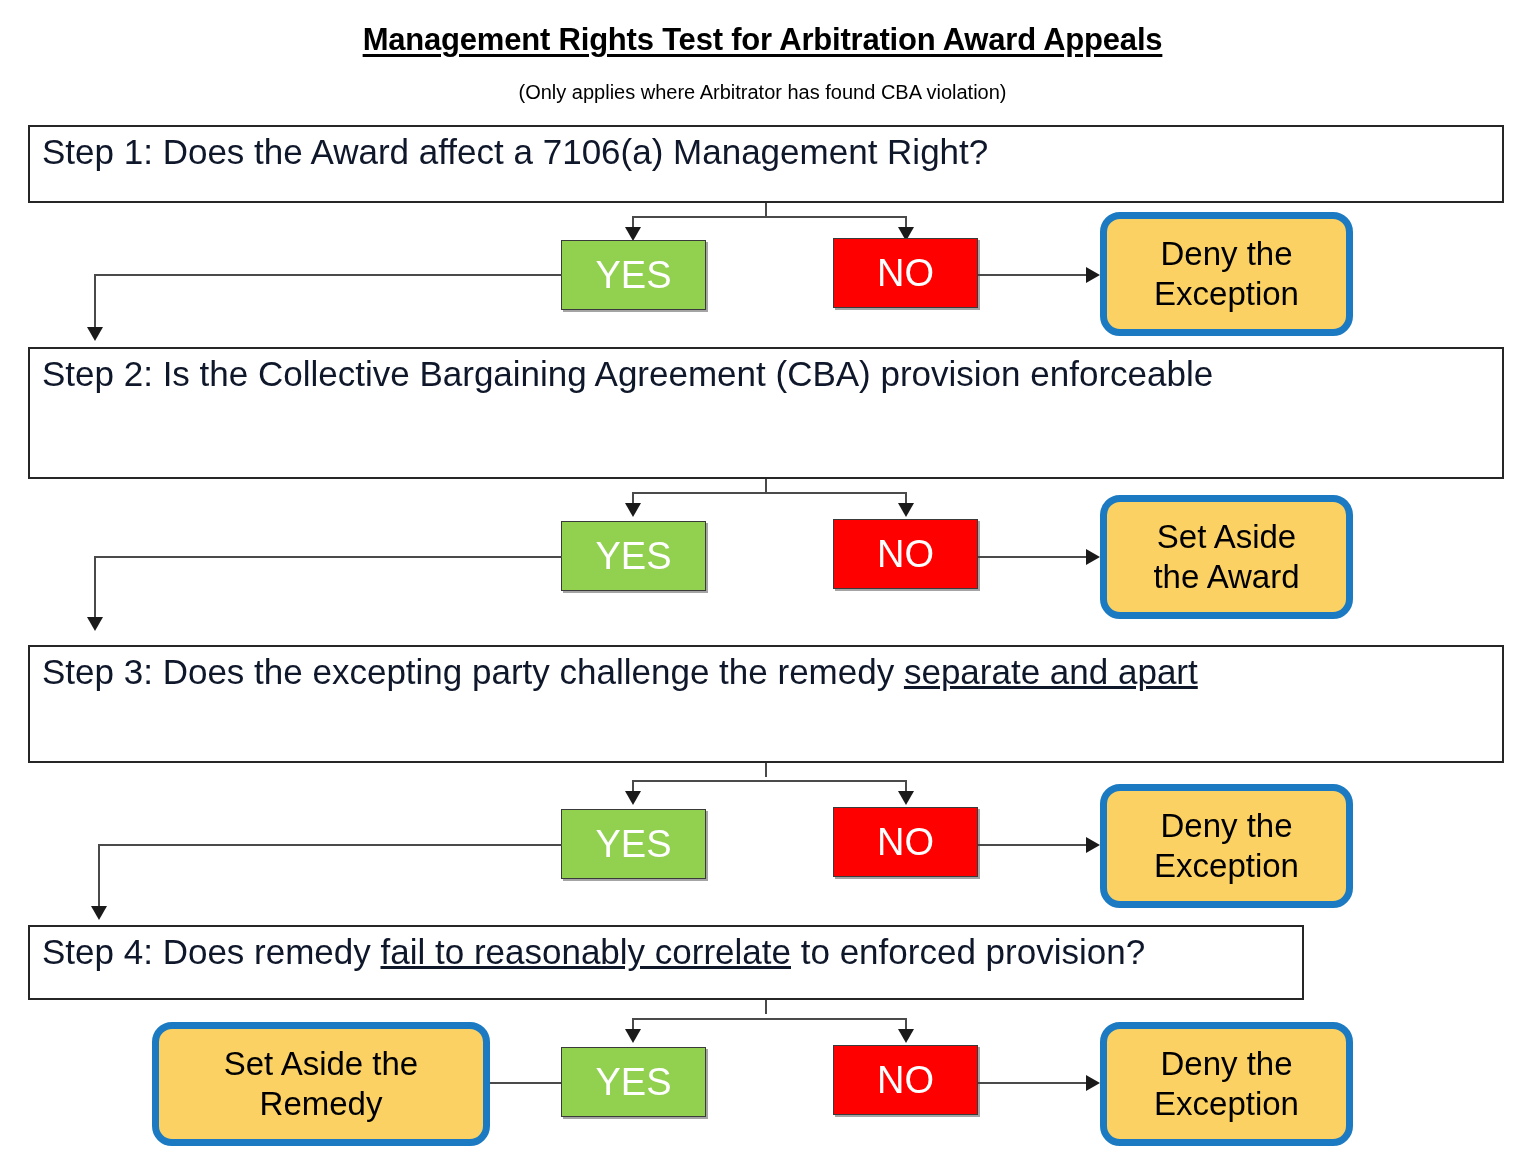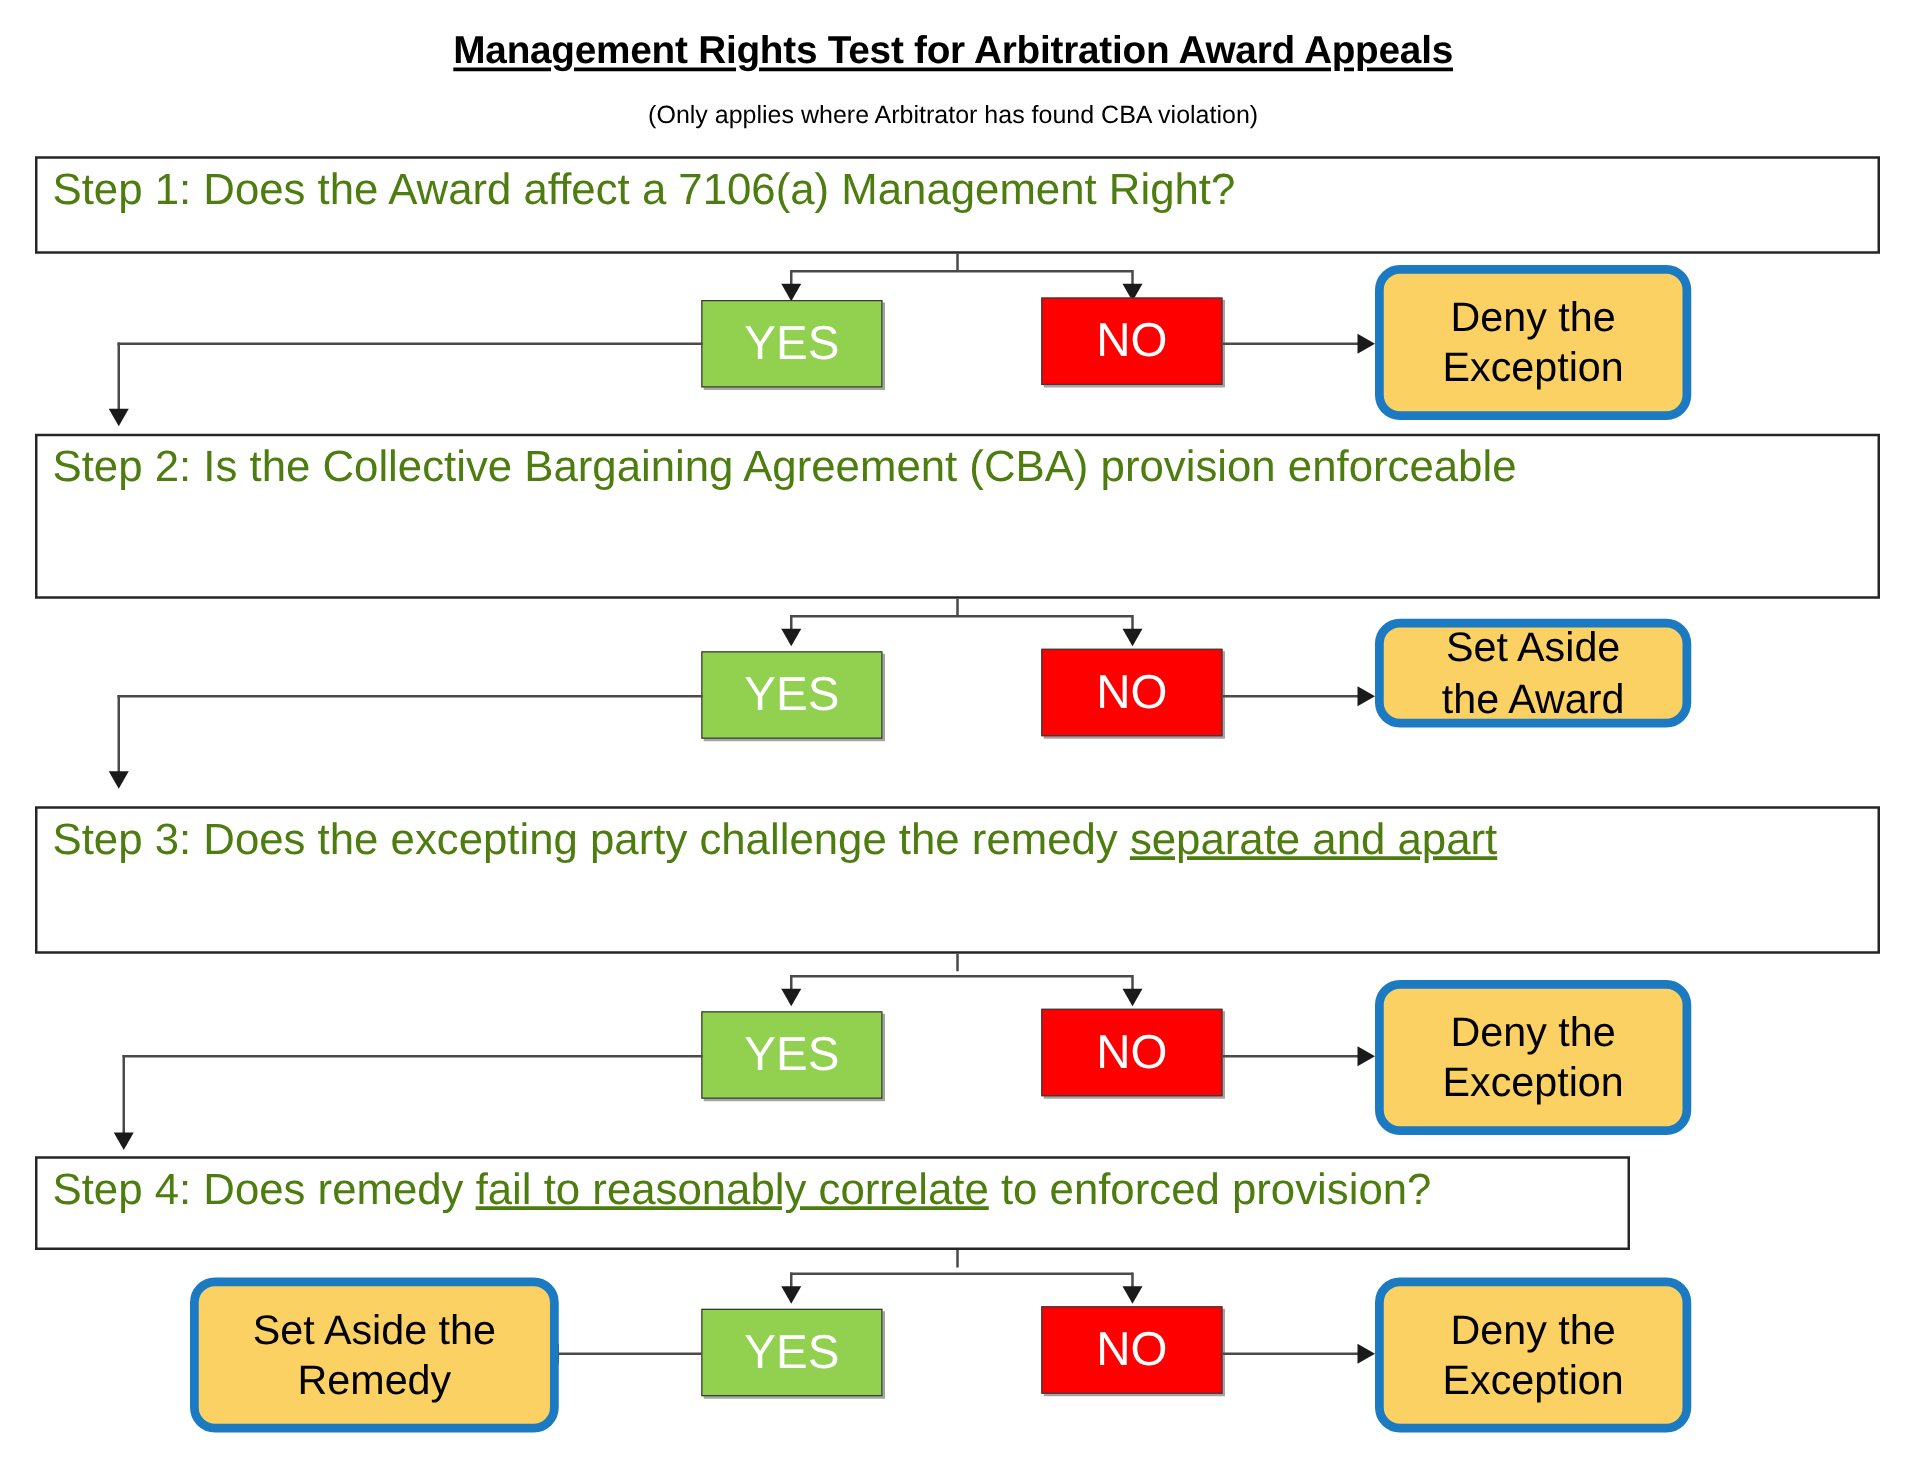--- a/index.html
+++ b/index.html
@@ -46,21 +46,21 @@
   }
   
   .step-box {
     position: absolute;
     box-sizing: border-box;
     border: 2px solid #262626;
     background: #ffffff;
     font-size: 35px;
     line-height: 1.22;
     padding: 4px 10px 4px 12px;
-    color: #4d7c0f;
+    color: #0f172a;
     display: block;
   }
   .step-box .ln { display: block; white-space: nowrap; }
   .step-box .ind { padding-left: 148px; }
   .step-box u { text-decoration: underline; text-underline-offset: 2px; }
   
   .decision {
     position: absolute;
     box-sizing: border-box;
     border: 1.5px solid #3a3a3a;
@@ -173,21 +173,21 @@
     <span>NO</span>
   </div>
 
   <div class="ln-h" style="left:94px; top:556px; width:468px;"></div>
   <div class="ln-v" style="left:94px; top:556px; height:63px;"></div>
   <div class="arrow down" style="left:87px; top:617px;"></div>
 
   <div class="ln-h" style="left:978px; top:556px; width:112px;"></div>
   <div class="arrow right" style="left:1086px; top:549px;"></div>
 
-  <div class="outcome" style="left:1100px; top:495px; width:253px; height:87px;">
+  <div class="outcome" style="left:1100px; top:495px; width:253px; height:124px;">
     <span class="ln">Set Aside</span>
     <span class="ln">the Award</span>
   </div>
 
   <div class="step-box" style="left:28px; top:645px; width:1476px; height:118px;">
     <span class="ln"><span>Step 3: Does the excepting party challenge the remedy </span><u>separate and apart</u><span></span></span>
   </div>
 
   <div class="ln-v" style="left:765px; top:763px; height:14px;"></div>
   <div class="ln-h" style="left:632px; top:780px; width:274px;"></div>
@@ -229,21 +229,21 @@
   <div class="decision yes" style="left:561px; top:1047px; width:145px; height:70px;">
     <span>YES</span>
   </div>
   <div class="decision no" style="left:833px; top:1045px; width:145px; height:70px;">
     <span>NO</span>
   </div>
 
   <div class="ln-h" style="left:447px; top:1082px; width:114px;"></div>
   <div class="arrow left" style="left:433px; top:1075px;"></div>
 
-  <div class="outcome" style="left:152px; top:1022px; width:295px; height:124px;">
+  <div class="outcome" style="left:152px; top:1022px; width:338px; height:124px;">
     <span class="ln">Set Aside the</span>
     <span class="ln">Remedy</span>
   </div>
 
   <div class="ln-h" style="left:978px; top:1082px; width:112px;"></div>
   <div class="arrow right" style="left:1086px; top:1075px;"></div>
 
   <div class="outcome" style="left:1100px; top:1022px; width:253px; height:124px;">
     <span class="ln">Deny the</span>
     <span class="ln">Exception</span>

